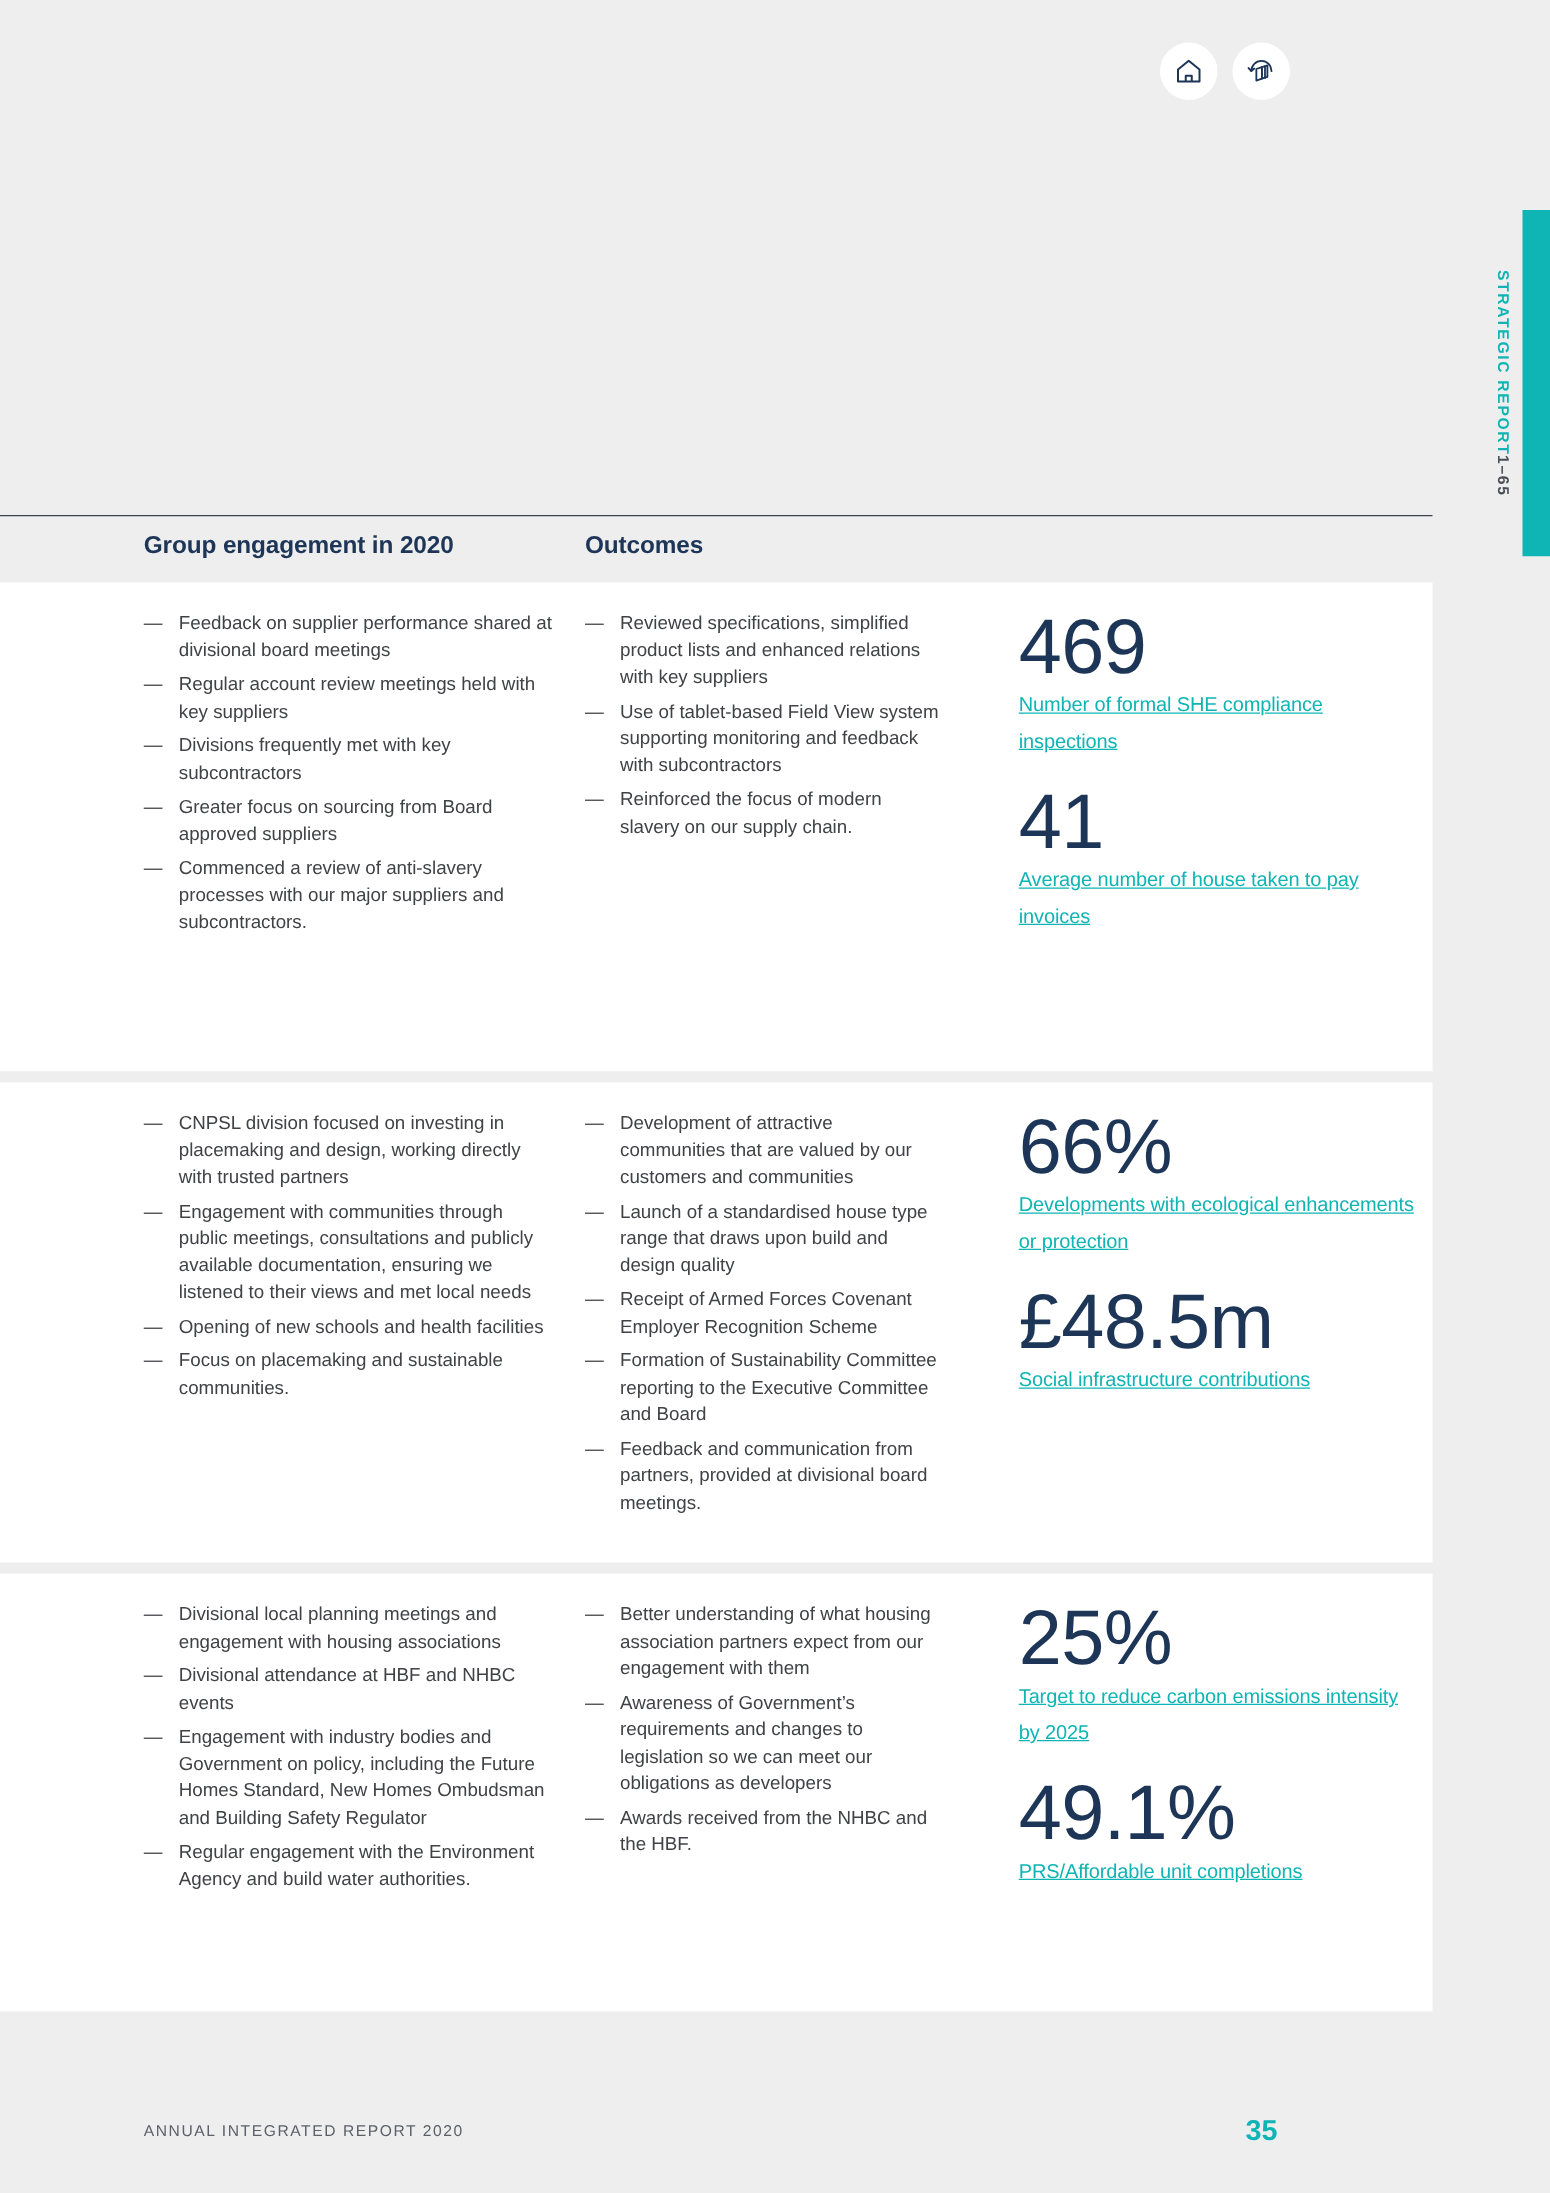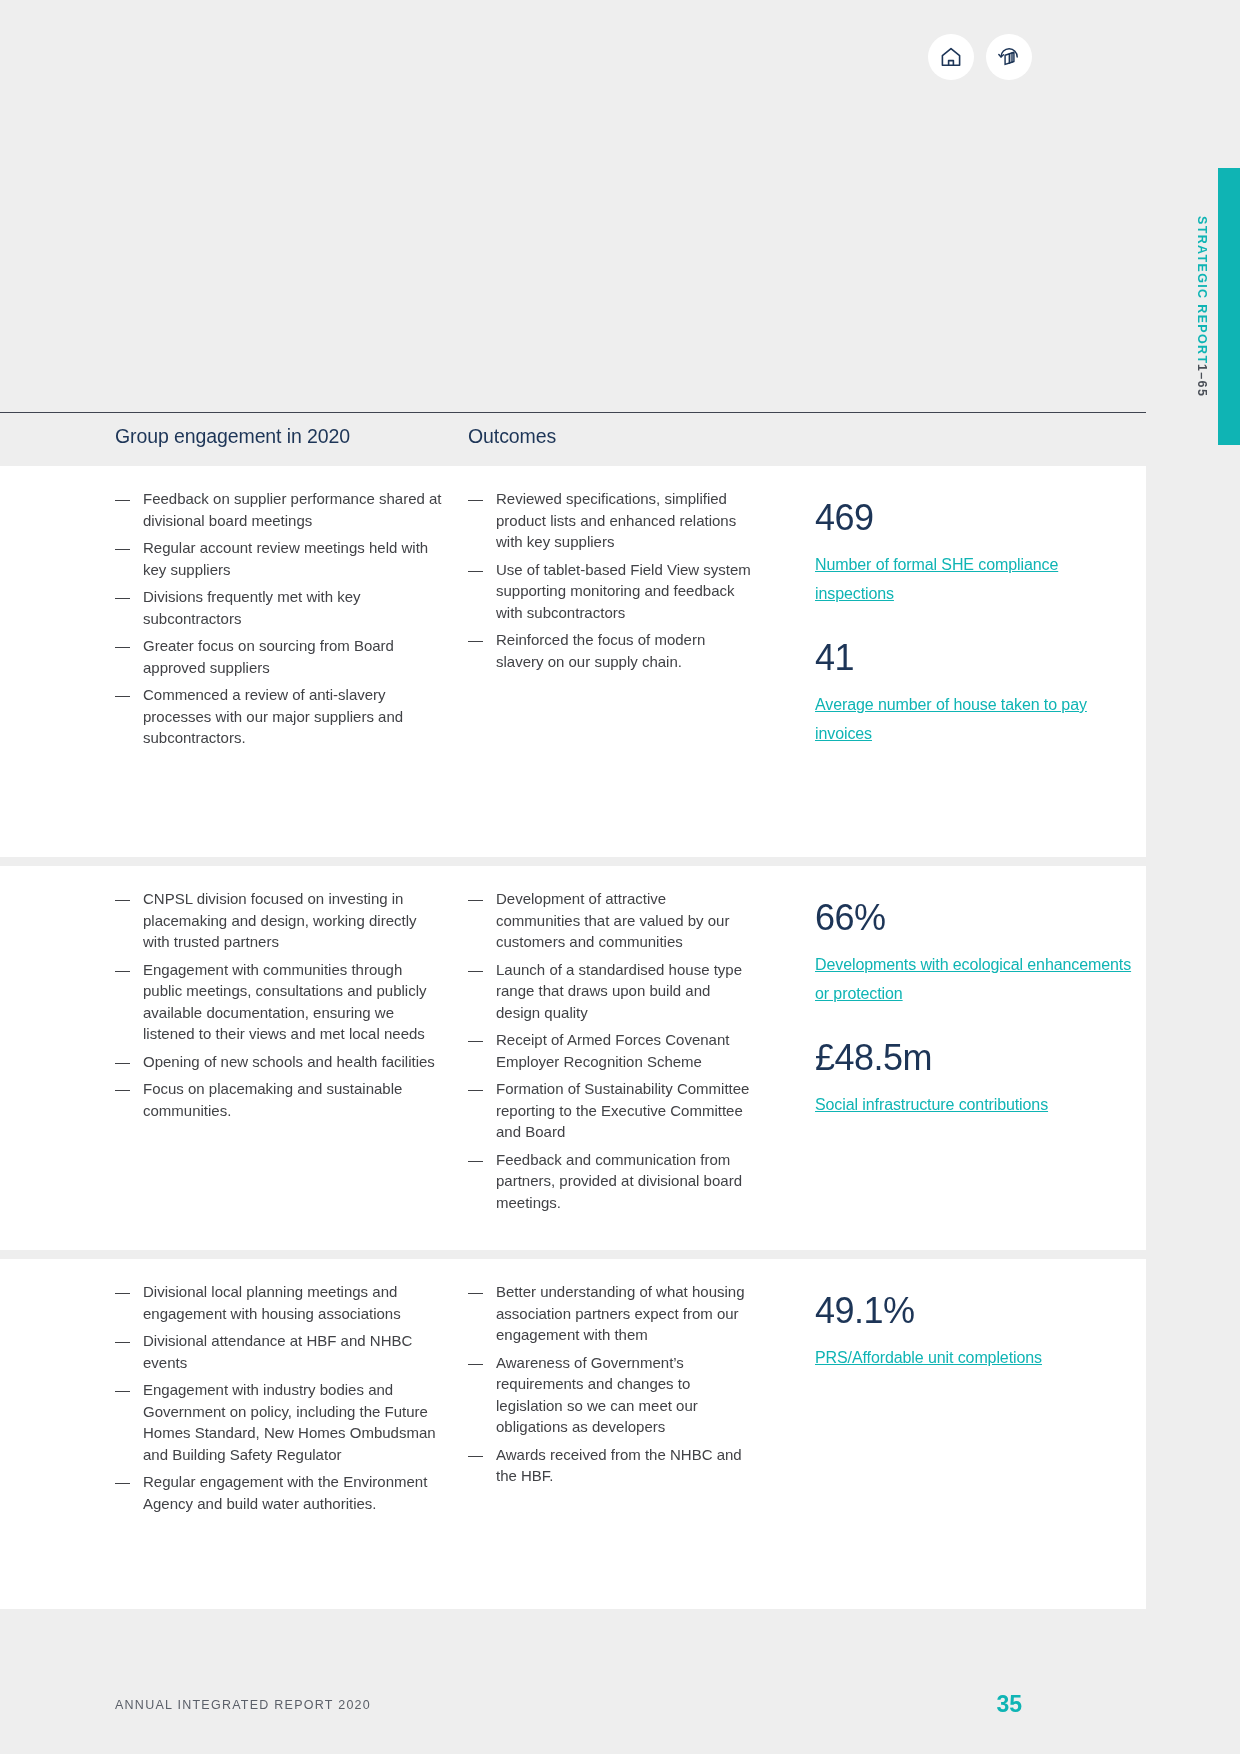--- a/index.html
+++ b/index.html
@@ -80,21 +80,21 @@
   .col-heads {
     position: absolute;
     top: 425px;
     left: 0;
     width: 1146px;
     height: 40px;
   }
   .col-head {
     position: absolute;
     font-size: 19.5px;
-    font-weight: normal;
+    font-weight: bold;
     color: #1d3557;
     letter-spacing: -0.1px;
   }
   .col-head.a { left: 115px; }
   .col-head.b { left: 468px; }
 
   
   .card {
     position: absolute;
     left: 0;
@@ -131,21 +131,21 @@
   ul.dash-list li .dash {
     position: absolute;
     left: 0;
     top: 0;
     color: #414246;
   }
 
   
   .stat { margin-bottom: 20px; }
   .stat-num {
-    font-size: 36px;
+    font-size: 62px;
     line-height: 60px;
     font-weight: normal;
     color: #1d3557;
     letter-spacing: -0.5px;
     margin-bottom: 2px;
   }
   .stat-label {
     font-size: 16px;
     line-height: 29px;
     color: #0FB4B4;
@@ -292,20 +292,24 @@
       </div>
       <div class="col list2">
         <ul class="dash-list">
             <li><span class="dash">—</span><span>Better understanding of what housing association partners expect from our engagement with them</span></li>
             <li><span class="dash">—</span><span>Awareness of Government’s requirements and changes to legislation so we can meet our obligations as developers</span></li>
             <li><span class="dash">—</span><span>Awards received from the NHBC and the HBF.</span></li>
           </ul>
       </div>
       <div class="col stats">
           <div class="stat">
+            <div class="stat-num">25%</div>
+            <div class="stat-label">Target to reduce carbon emissions intensity by 2025</div>
+          </div>
+          <div class="stat">
             <div class="stat-num">49.1%</div>
             <div class="stat-label">PRS/Affordable unit completions</div>
           </div>
         </div>
     </div>
   </div>
 
   <div class="footer">
     <div class="footer-text">ANNUAL INTEGRATED REPORT 2020</div>
     <div class="page-num">35</div>

